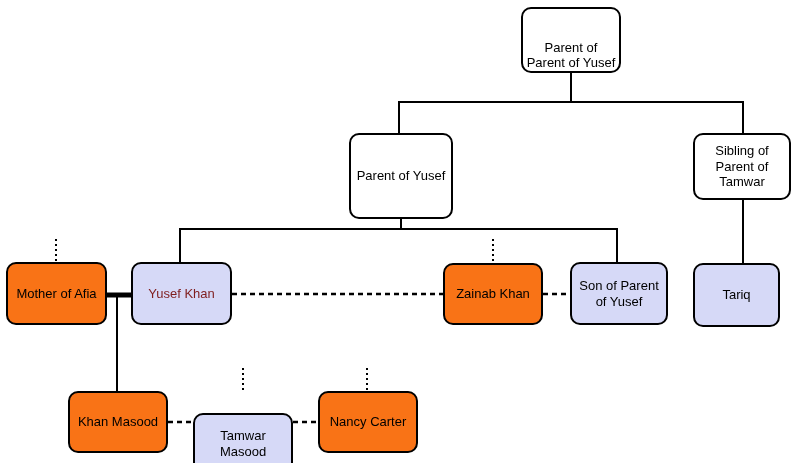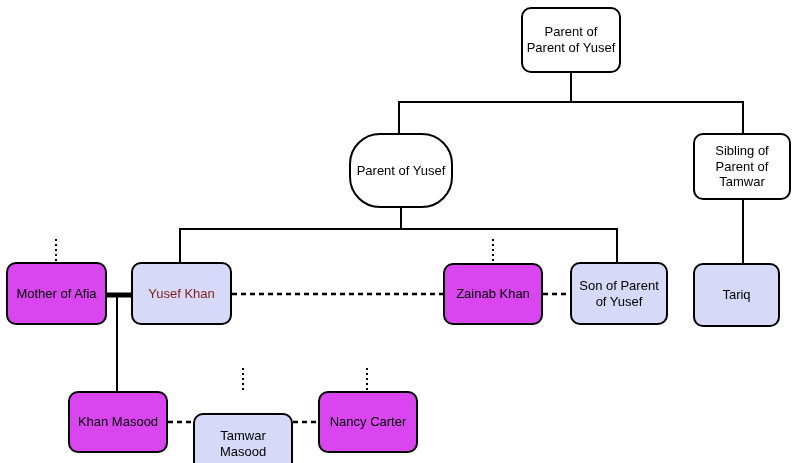--- a/index.html
+++ b/index.html
@@ -27,21 +27,21 @@
     border-radius: 10px;
     background: #ffffff;
     display: flex;
     align-items: center;
     justify-content: center;
     text-align: center;
     font-size: 13px;
     line-height: 1.2;
     color: #000000;
   }
-  .node.pink     { background: #d946ef; }
+  .node.pink     { background: #f97316; }
   .node.lavender { background: #d6d9f7; }
   .node .lbl     { padding: 0 3px; display: inline-block; }
   .node .lbl.narrow { max-width: 70px; }
   .node.muted    { color: #7f1d1d; }
 </style>
 </head>
 <body>
 
 <div class="canvas">
 
@@ -65,25 +65,25 @@
     <line class="edge-dashed" x1="543" y1="294" x2="569" y2="294"></line>
     <line class="edge-dashed" x1="168" y1="422" x2="192" y2="422"></line>
     <line class="edge-dashed" x1="293" y1="422" x2="317" y2="422"></line>
 
     <line class="edge-dotted" x1="56" y1="239" x2="56" y2="261"></line>
     <line class="edge-dotted" x1="493" y1="239" x2="493" y2="261"></line>
     <line class="edge-dotted" x1="243" y1="368" x2="243" y2="390"></line>
     <line class="edge-dotted" x1="367" y1="368" x2="367" y2="390"></line>
   </svg>
 
-  <div class="node" style="left:521px; top:7px; width:100px; height:66px;">
+  <div class="node" style="left:521px; top:7px; width:100px; height:66px;align-items:flex-end;">
     <span class="lbl">Parent of Parent of Yusef</span>
   </div>
 
-  <div class="node" style="left:349px; top:133px; width:104px; height:75px;border-radius:31px;">
+  <div class="node" style="left:349px; top:133px; width:104px; height:86px;">
     <span class="lbl">Parent of Yusef</span>
   </div>
 
   <div class="node" style="left:693px; top:133px; width:98px; height:67px;">
     <span class="lbl">Sibling of Parent of Tamwar</span>
   </div>
 
   <div class="node pink" style="left:6px; top:262px; width:101px; height:63px;">
     <span class="lbl">Mother of Afia</span>
   </div>

